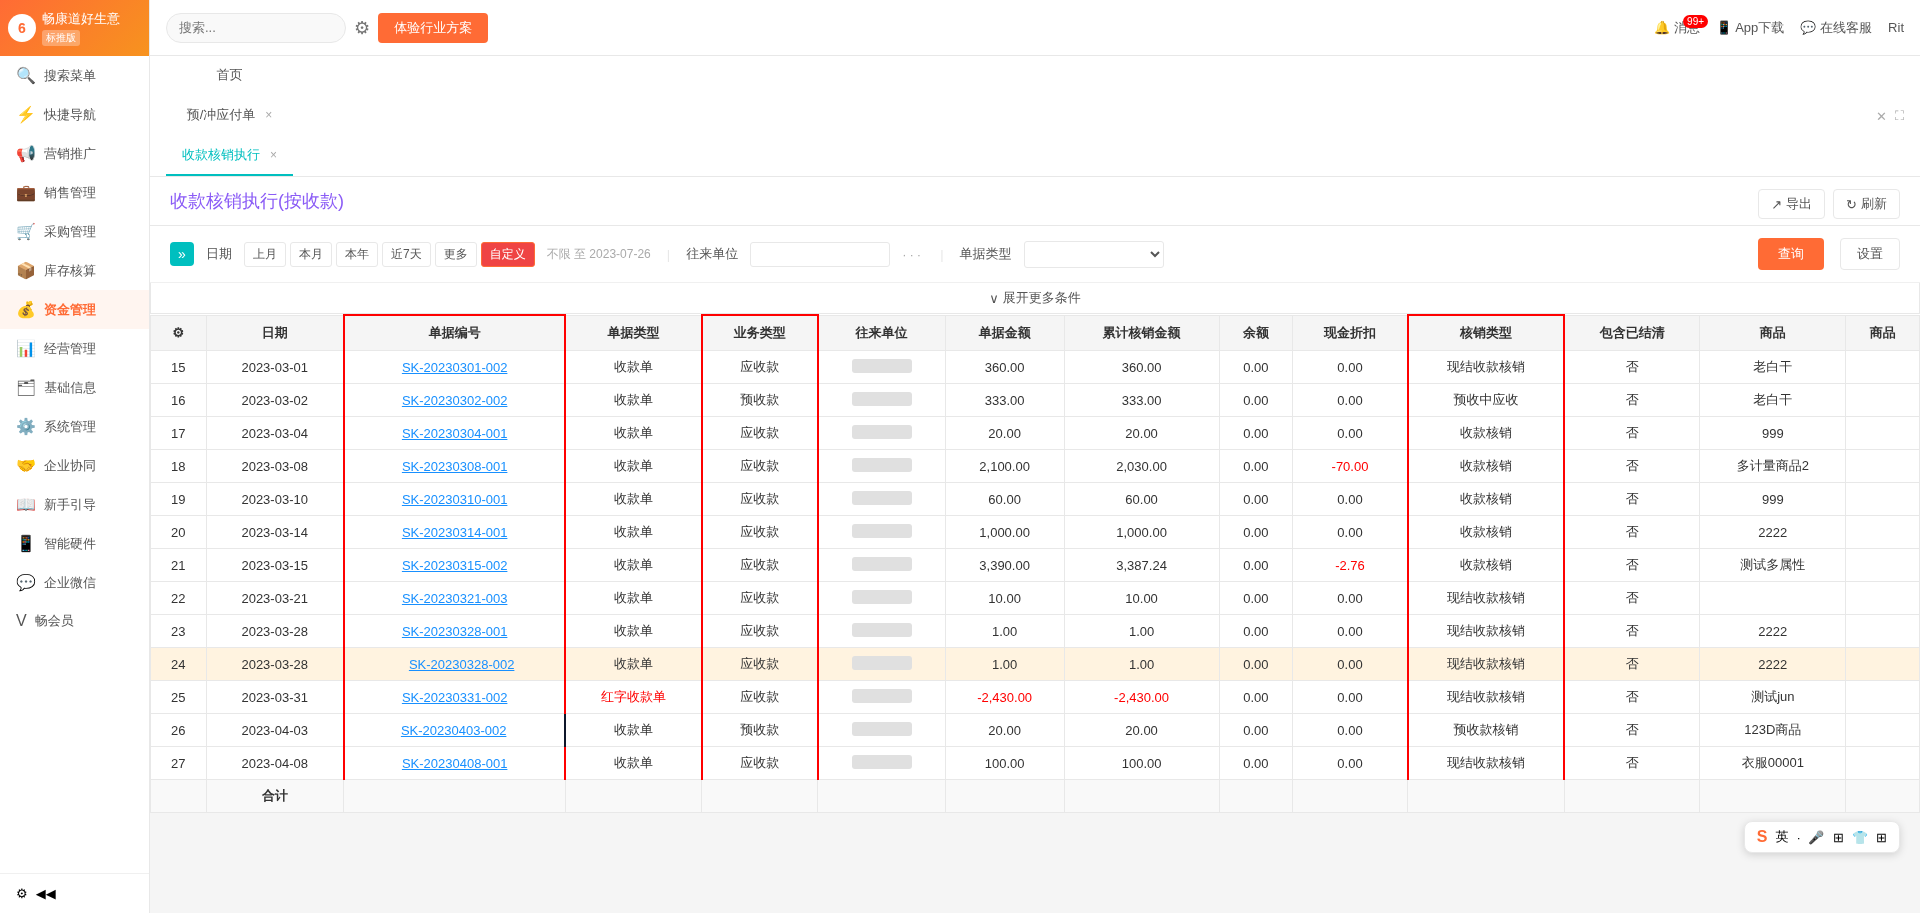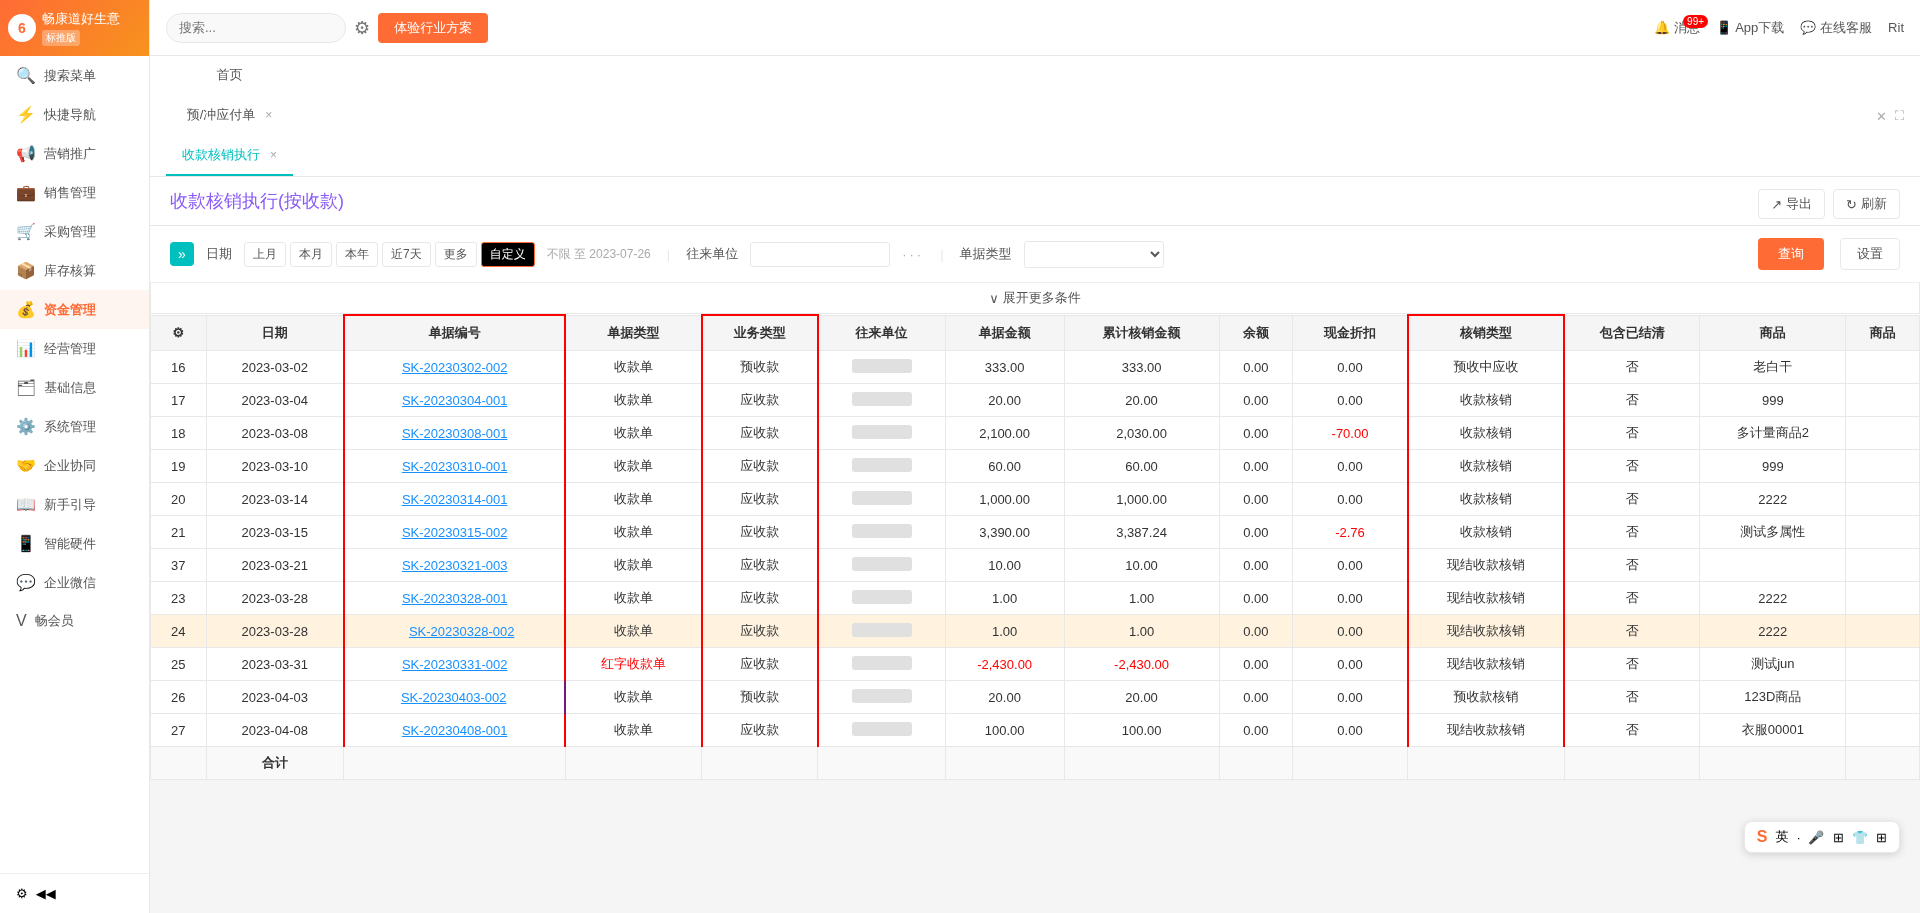--- a/index.html
+++ b/index.html
@@ -104,21 +104,21 @@
     .filter-bar {
       background: #fff;
       padding: 12px 20px;
       border-bottom: 1px solid #f0f0f0;
       display: flex; align-items: center; gap: 12px; flex-wrap: wrap;
     }
     .filter-toggle { background: #00bfbf; color: white; border: none; width: 24px; height: 24px; border-radius: 4px; cursor: pointer; font-size: 14px; display: flex; align-items: center; justify-content: center; }
     .filter-label { color: #555; font-size: 13px; }
     .filter-date-btns { display: flex; gap: 4px; }
     .filter-date-btn { border: 1px solid #e8e8e8; background: #fff; padding: 3px 8px; border-radius: 3px; cursor: pointer; color: #555; font-size: 12px; }
-    .filter-date-btn.custom { background: #000000; color: white; border-color: #ff6b35; }
+    .filter-date-btn.custom { background: #ef4444; color: white; border-color: #ff6b35; }
     .filter-input { border: 1px solid #e8e8e8; padding: 4px 10px; border-radius: 3px; width: 160px; color: #555; }
     .filter-dots { color: #aaa; letter-spacing: 3px; }
     .filter-select { border: 1px solid #e8e8e8; padding: 4px 10px; border-radius: 3px; min-width: 140px; color: #555; background: #fff; }
     .btn-query { background: #ff6b35; color: white; border: none; padding: 6px 20px; border-radius: 4px; cursor: pointer; font-size: 13px; }
     .btn-setting { border: 1px solid #e8e8e8; background: #fff; padding: 6px 16px; border-radius: 4px; cursor: pointer; font-size: 13px; color: #555; }
 
     .expand-more {
       background: #fff; border: 1px solid #e8e8e8; border-top: none;
       padding: 6px; text-align: center; cursor: pointer; color: #555; font-size: 12px;
       display: flex; align-items: center; justify-content: center; gap: 4px;
@@ -347,20 +347,36 @@
           <th>余额</th>
           <th>现金折扣</th>
           <th style="border-left:2px solid red; border-top:2px solid red; border-right:2px solid red;margin-left:8px;">核销类型</th>
           <th>包含已结清</th>
           <th>商品</th>
           <th>商品</th>
         </tr>
       </thead>
       <tbody id="table-body">
           <tr>
+            <td class="">15</td>
+            <td class="">2023-03-01</td>
+            <td style="border-left: 2px solid red; border-right: 2px solid red;"><span class="link-text">SK-20230301-002</span></td>
+            <td class="">收款单</td>
+            <td class="" style="border-left: 2px solid red; border-right: 2px solid red;">应收款</td>
+            <td><span class="blurred"></span></td>
+            <td class="">360.00</td>
+            <td class="">360.00</td>
+            <td class="">0.00</td>
+            <td class="">0.00</td>
+            <td class="" style="border-left: 2px solid red; border-right: 2px solid red;">现结收款核销</td>
+            <td class="">否</td>
+            <td class="">老白干</td>
+            <td class=""></td>
+          </tr>
+          <tr>
             <td class="">16</td>
             <td class="">2023-03-02</td>
             <td style="border-left: 2px solid red; border-right: 2px solid red;"><span class="link-text">SK-20230302-002</span></td>
             <td class="">收款单</td>
             <td class="" style="border-left: 2px solid red; border-right: 2px solid red;">预收款</td>
             <td><span class="blurred"></span></td>
             <td class="">333.00</td>
             <td class="">333.00</td>
             <td class="">0.00</td>
             <td class="">0.00</td>
@@ -443,21 +459,21 @@
             <td class="">3,390.00</td>
             <td class="">3,387.24</td>
             <td class="">0.00</td>
             <td class="red-text">-2.76</td>
             <td class="" style="border-left: 2px solid red; border-right: 2px solid red;">收款核销</td>
             <td class="">否</td>
             <td class="">测试多属性</td>
             <td class=""></td>
           </tr>
           <tr>
-            <td class="">37</td>
+            <td class="">22</td>
             <td class="">2023-03-21</td>
             <td style="border-left: 2px solid red; border-right: 2px solid red;"><span class="link-text">SK-20230321-003</span></td>
             <td class="">收款单</td>
             <td class="" style="border-left: 2px solid red; border-right: 2px solid red;">应收款</td>
             <td><span class="blurred"></span></td>
             <td class="">10.00</td>
             <td class="">10.00</td>
             <td class="">0.00</td>
             <td class="">0.00</td>
             <td class="" style="border-left: 2px solid red; border-right: 2px solid red;">现结收款核销</td>
@@ -509,21 +525,21 @@
             <td class="">0.00</td>
             <td class="">0.00</td>
             <td class="" style="border-left: 2px solid red; border-right: 2px solid red;">现结收款核销</td>
             <td class="">否</td>
             <td class="">测试jun</td>
             <td class=""></td>
           </tr>
           <tr>
             <td class="">26</td>
             <td class="">2023-04-03</td>
-            <td style="border-left: 2px solid red; border-right: 2px solid #701a75; padding-left: 8px;"><span class="link-text">SK-20230403-002</span></td>
+            <td style="border-left: 2px solid red; border-right: 2px solid #0f172a; padding-left: 8px;"><span class="link-text">SK-20230403-002</span></td>
             <td class="">收款单</td>
             <td class="" style="border-left: 2px solid red; border-right: 2px solid red;">预收款</td>
             <td><span class="blurred"></span></td>
             <td class="">20.00</td>
             <td class="">20.00</td>
             <td class="">0.00</td>
             <td class="">0.00</td>
             <td class="" style="border-left: 2px solid red; border-right: 2px solid red;">预收款核销</td>
             <td class="">否</td>
             <td class="">123D商品</td>

